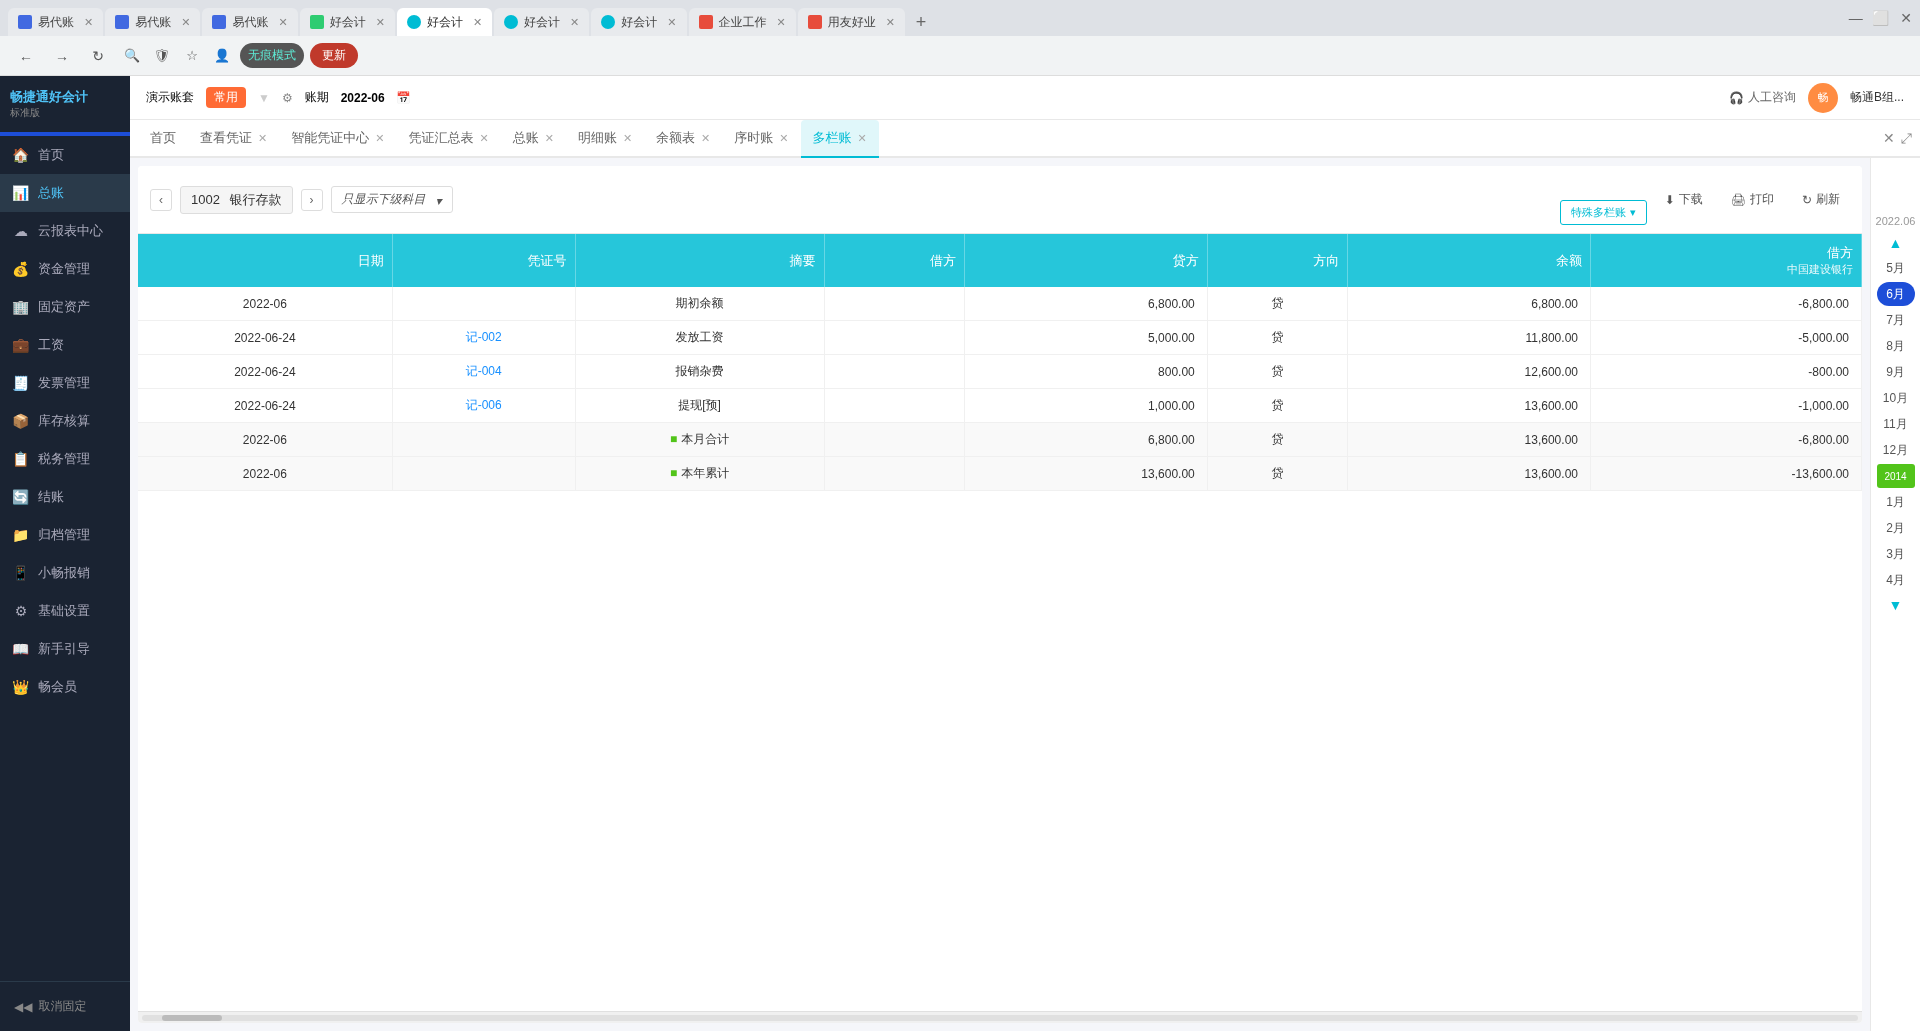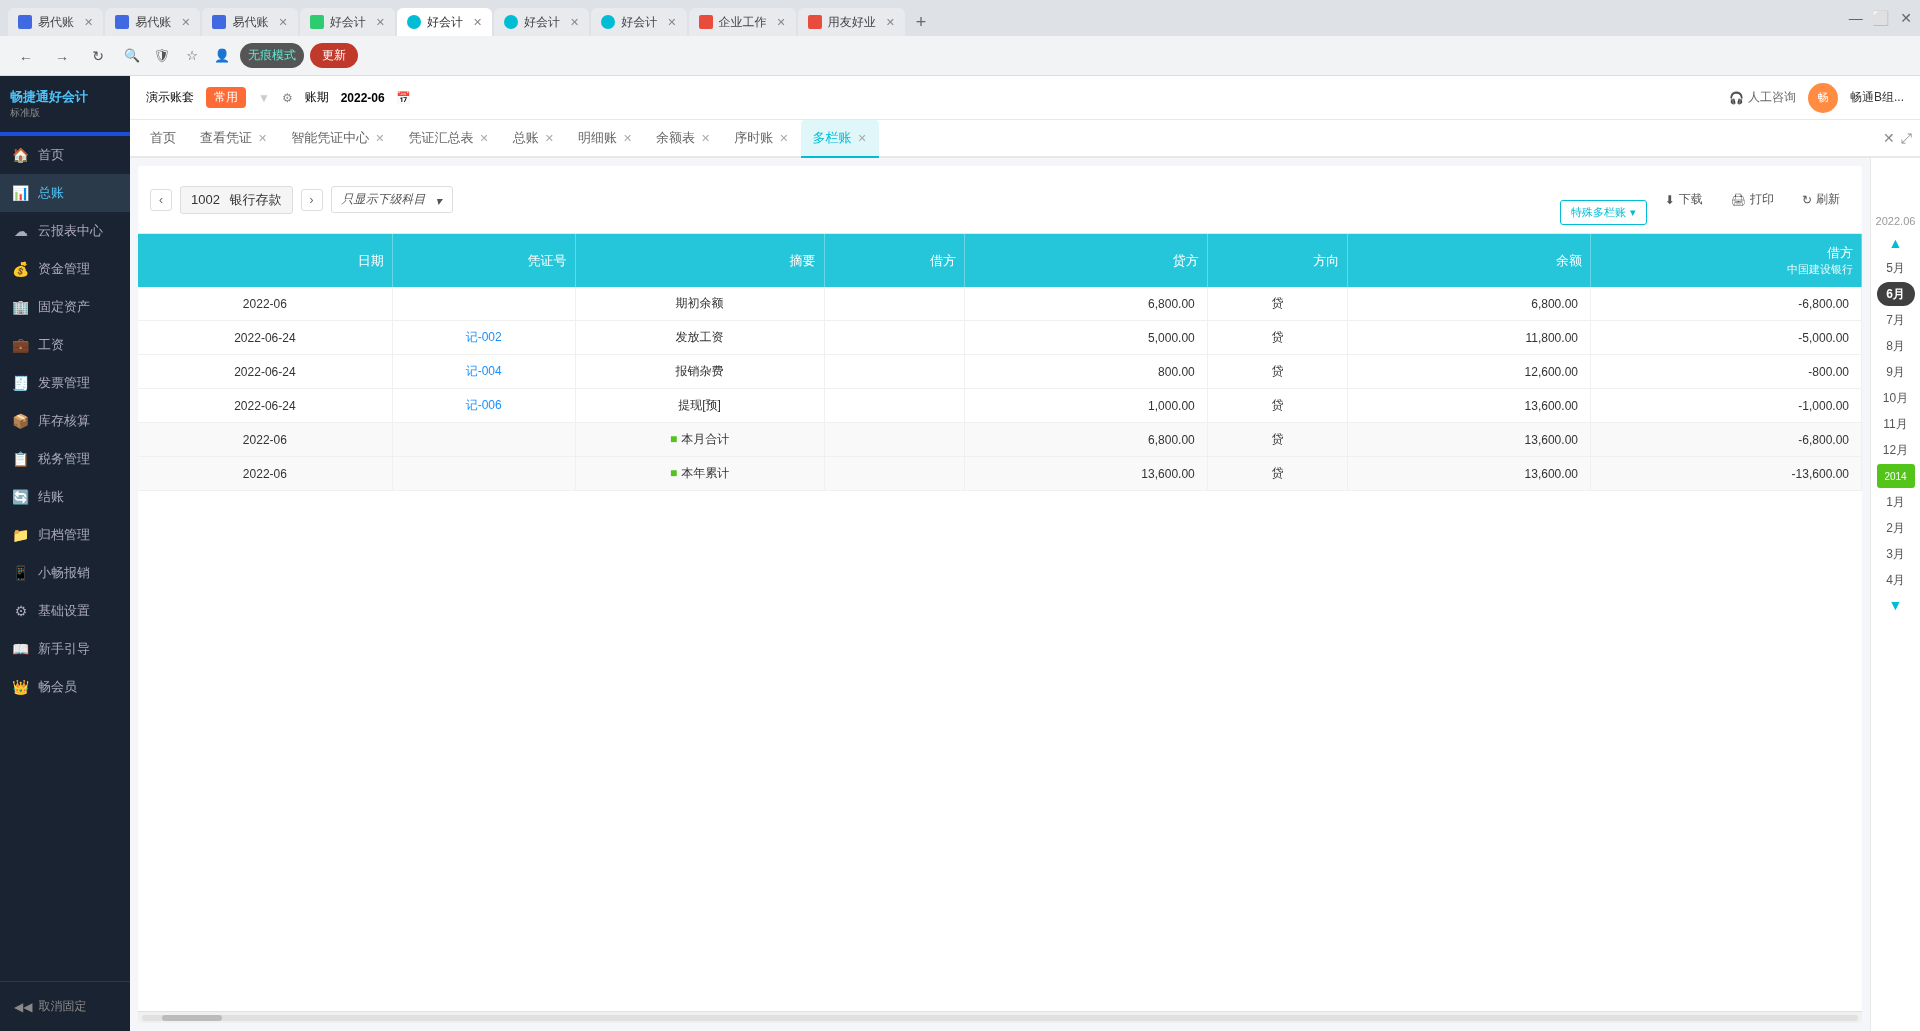--- a/index.html
+++ b/index.html
@@ -80,21 +80,21 @@
     .debit-cell { text-align: right; padding-right: 12px; }
     .credit-cell { text-align: right; padding-right: 12px; }
     .balance-cell { text-align: right; padding-right: 12px; }
     .direction-cell { text-align: center; }
     .summary-row td { background: #f9f9f9; font-size: 12px; }
     .green-icon { color: #52c41a; margin-right: 4px; }
 
     
     .calendar-panel { width: 50px; background: #fff; border-left: 1px solid #e8e8e8; display: flex; flex-direction: column; align-items: center; padding-top: 8px; overflow-y: auto; }
     .cal-month { width: 38px; height: 24px; display: flex; align-items: center; justify-content: center; font-size: 12px; color: #555; cursor: pointer; border-radius: 12px; margin: 1px 0; }
-    .cal-month.active { background: #404040; color: white; font-weight: bold; }
+    .cal-month.active { background: #1d4ed8; color: white; }
     .cal-month.year-mark { background: #52c41a; color: white; border-radius: 3px; font-size: 10px; }
     .cal-nav { width: 32px; height: 24px; display: flex; align-items: center; justify-content: center; cursor: pointer; color: #00bcd4; font-size: 14px; }
 
     
     .ledger-scroll { height: 12px; background: #f0f0f0; border-top: 1px solid #e0e0e0; display: flex; align-items: center; padding: 0 4px; }
     .scroll-track { flex: 1; height: 6px; background: #e0e0e0; border-radius: 3px; position: relative; }
     .scroll-thumb { width: 60px; height: 6px; background: #bbb; border-radius: 3px; position: absolute; left: 20px; }
   </style>
 </head>
 <body>

